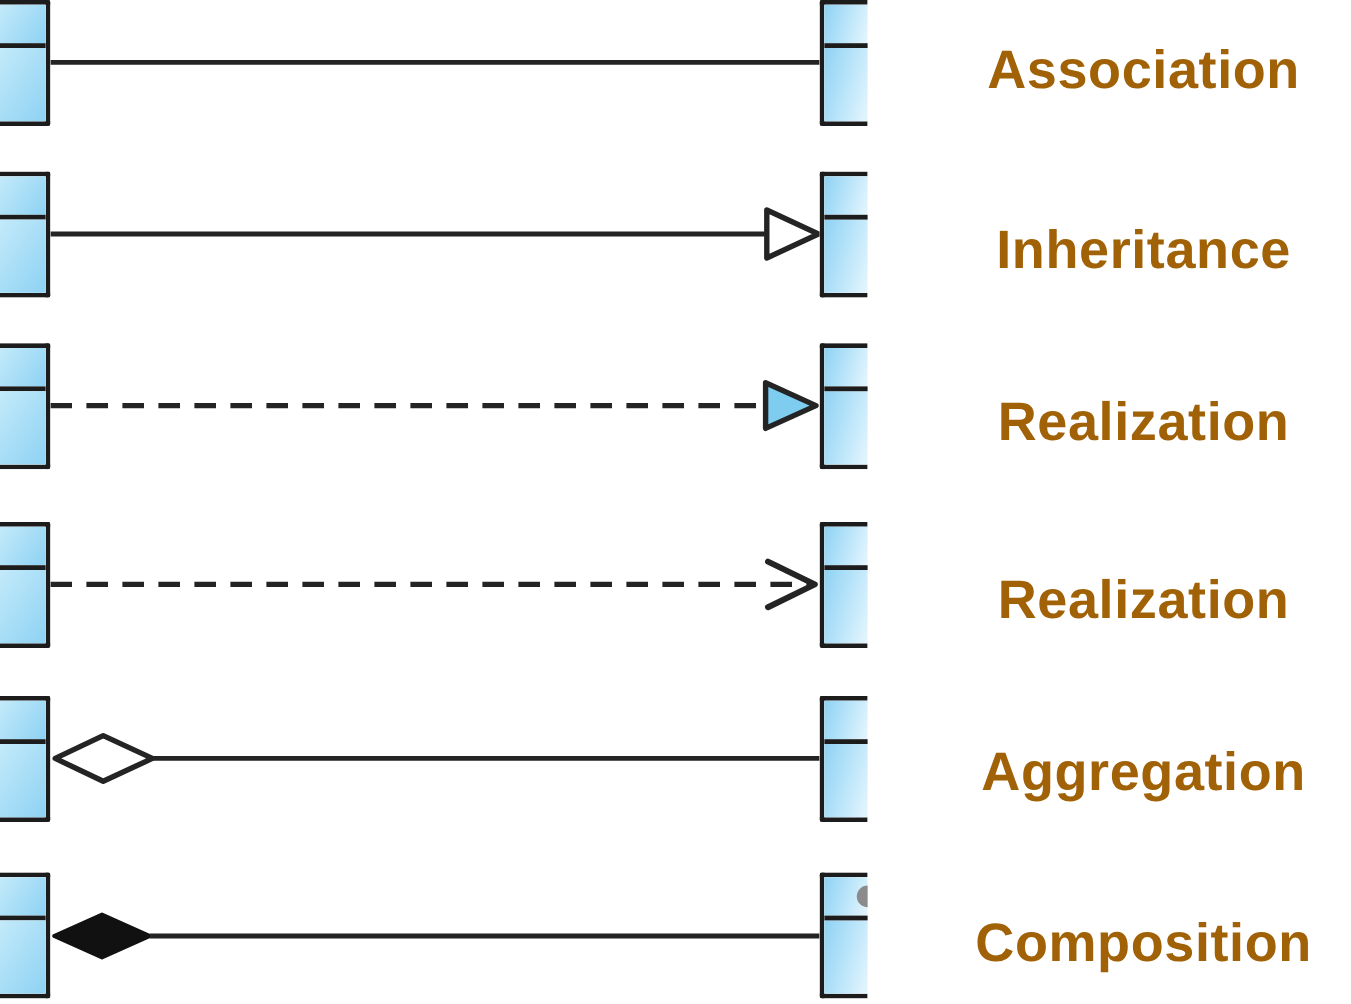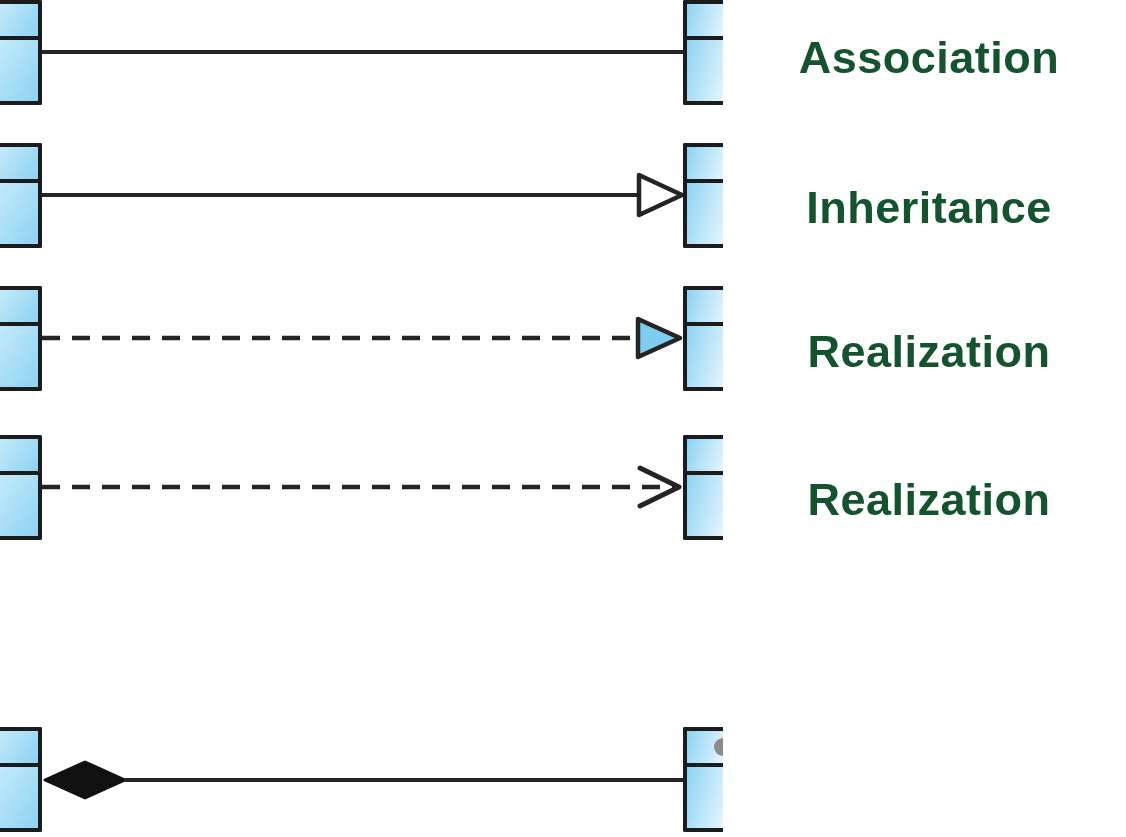--- a/index.html
+++ b/index.html
@@ -74,29 +74,29 @@
     position: absolute;
     left: 42px;
     top: 0;
     width: 641px;
     height: 105px;
     display: block;
   }
   
   .rel-label {
     position: absolute;
-    left: 756px;
+    left: 780px;
     width: 346px;
     height: 56px;
     display: flex;
     align-items: center;
     justify-content: center;
     font-size: 45px;
     font-weight: bold;
-    color: #14532d;
+    color: #a16207;
     letter-spacing: 0.5px;
     white-space: nowrap;
   }
 </style>
 </head>
 <body>
 
 <div id="canvas">
 
   <div class="row" style="top:0">
@@ -155,31 +155,47 @@
       <line x1="0" y1="52" x2="634" y2="52" stroke="#242424" stroke-width="4.5" stroke-dasharray="18 12"></line>
       <polyline points="598,33 637,52 598,71" fill="none" stroke="#242424" stroke-width="5" stroke-linecap="round" stroke-linejoin="round"></polyline>
     </svg>
     <div class="classbox rightbox">
       <div class="comp comp1"></div>
       <div class="comp comp2"></div>
     </div>
     <div class="rel-label" style="top:37px">Realization</div>
   </div>
 
+  <div class="row" style="top:580px">
+    <div class="classbox leftbox">
+      <div class="comp comp1"></div>
+      <div class="comp comp2"></div>
+    </div>
+    <svg class="connector" viewBox="0 0 641 105">
+      <polygon points="4,52 44,33 85,52 44,71" fill="#ffffff" stroke="#242424" stroke-width="4.5" stroke-linejoin="round"></polygon>
+      <line x1="85" y1="52" x2="641" y2="52" stroke="#242424" stroke-width="4"></line>
+    </svg>
+    <div class="classbox rightbox">
+      <div class="comp comp1"></div>
+      <div class="comp comp2"></div>
+    </div>
+    <div class="rel-label" style="top:35px">Aggregation</div>
+  </div>
 
   <div class="row" style="top:727px">
     <div class="classbox leftbox">
       <div class="comp comp1"></div>
       <div class="comp comp2"></div>
     </div>
     <svg class="connector" viewBox="0 0 641 105">
       <polygon points="3,53 43,35 83,53 43,71" fill="#111111" stroke="#111111" stroke-width="3" stroke-linejoin="round"></polygon>
       <line x1="83" y1="53" x2="641" y2="53" stroke="#242424" stroke-width="4"></line>
     </svg>
     <div class="classbox rightbox">
       <div class="comp comp1">
         <div class="glyph-fragment"></div>
       </div>
       <div class="comp comp2"></div>
     </div>
+    <div class="rel-label" style="top:31px">Composition</div>
   </div>
 
 </div>
 
 </body></html>

